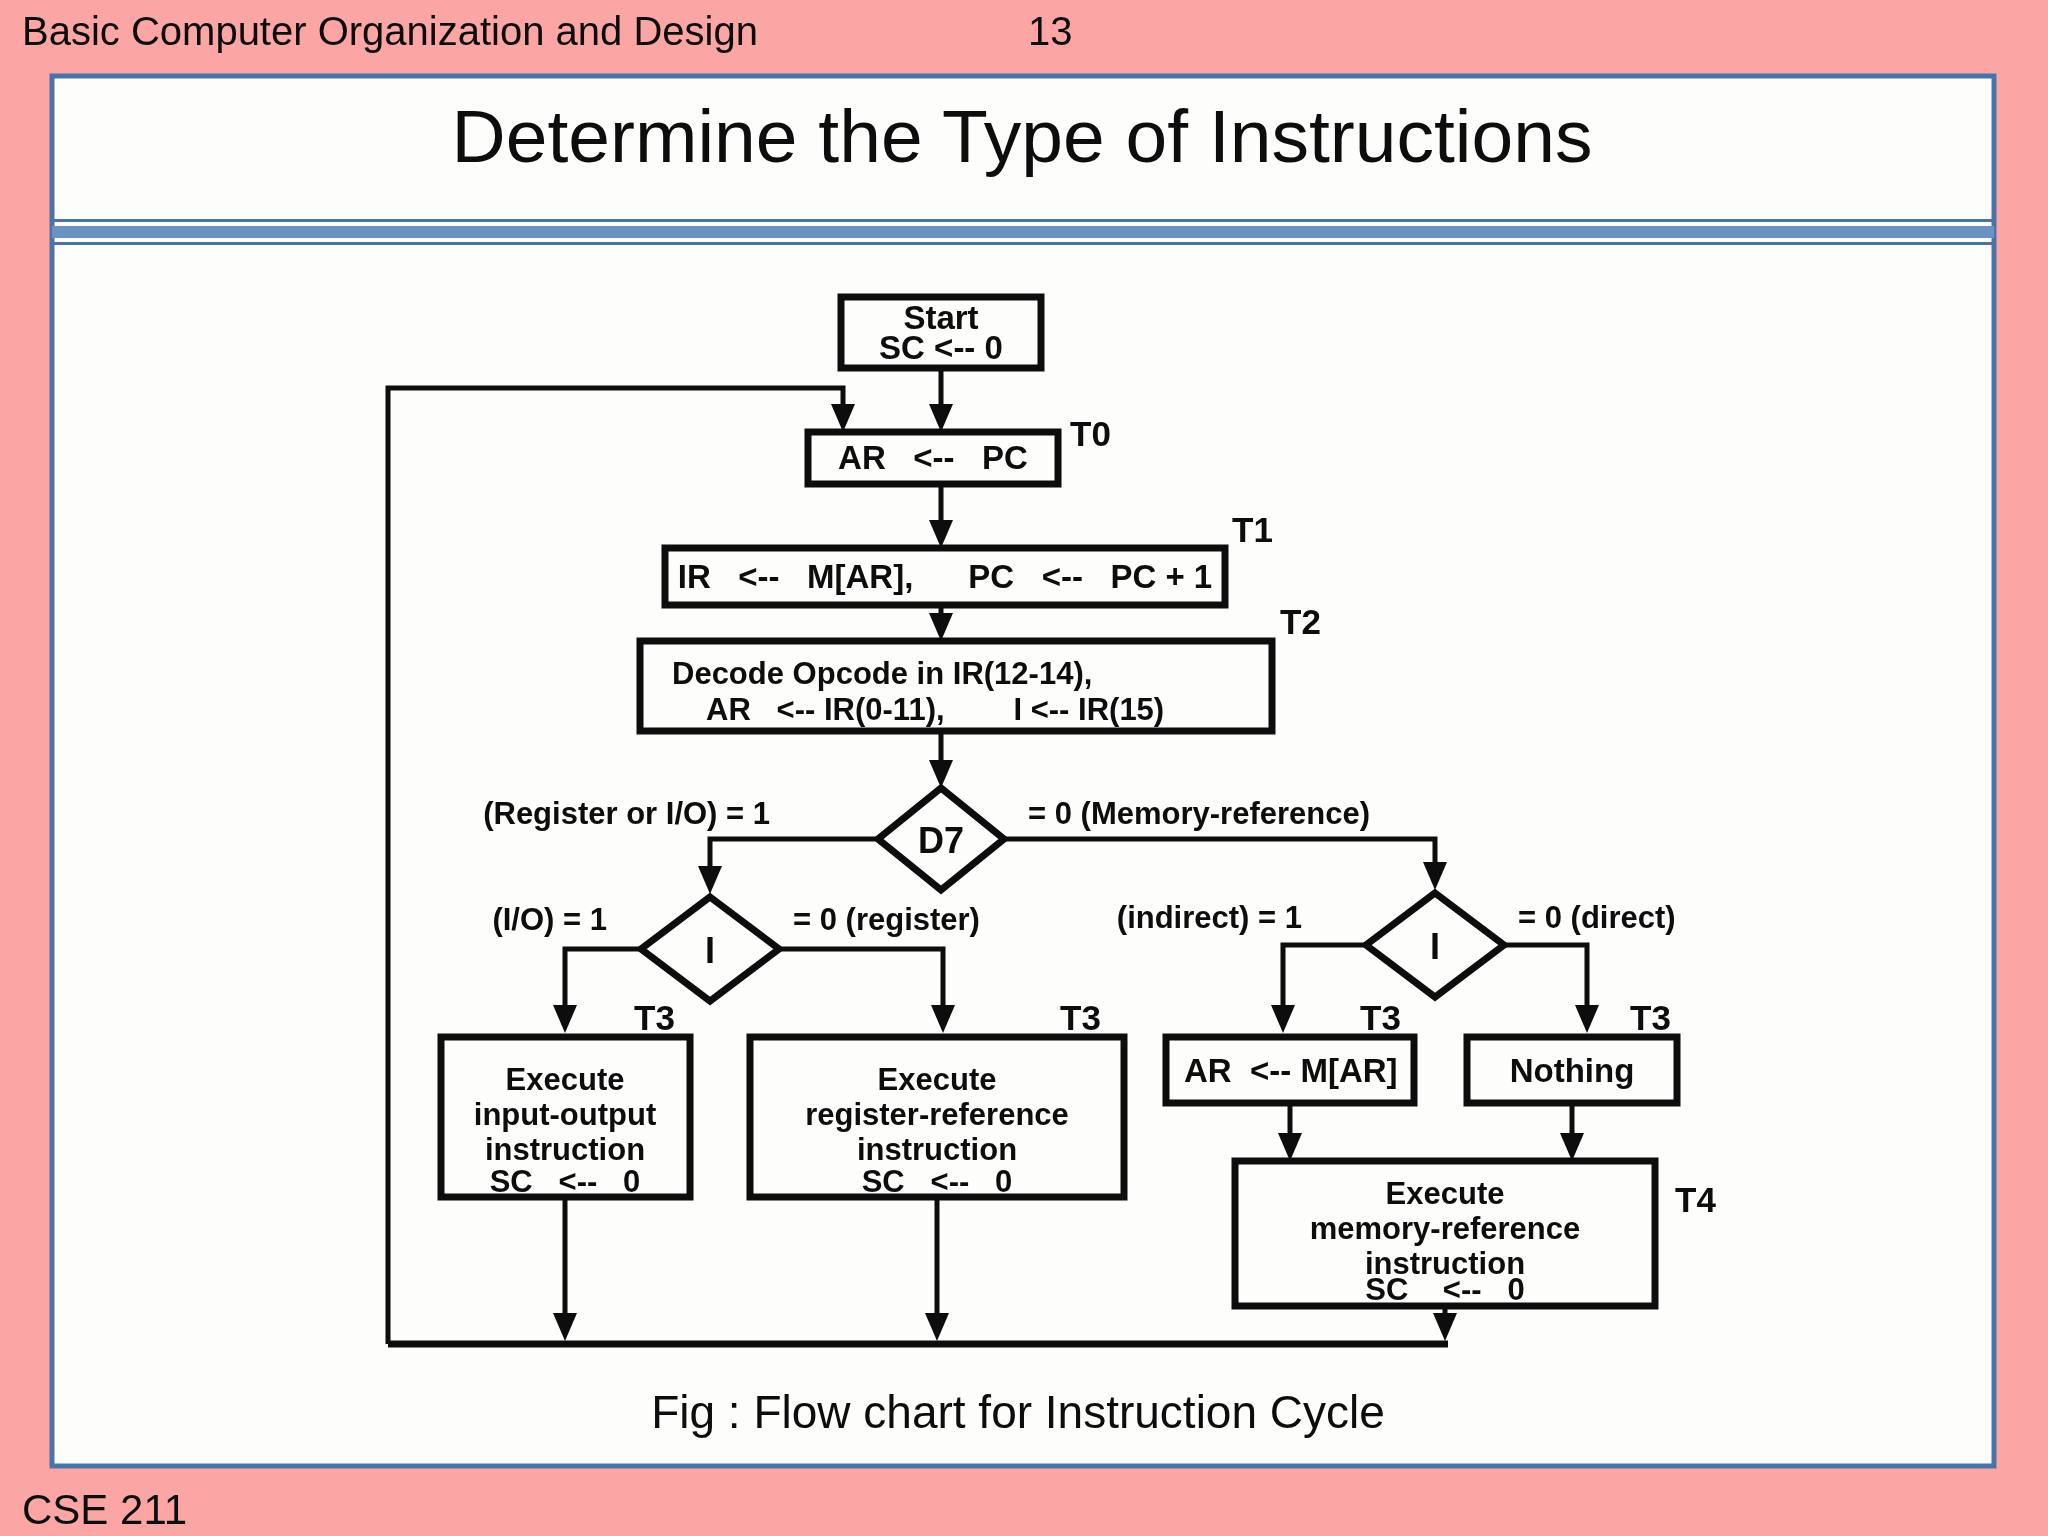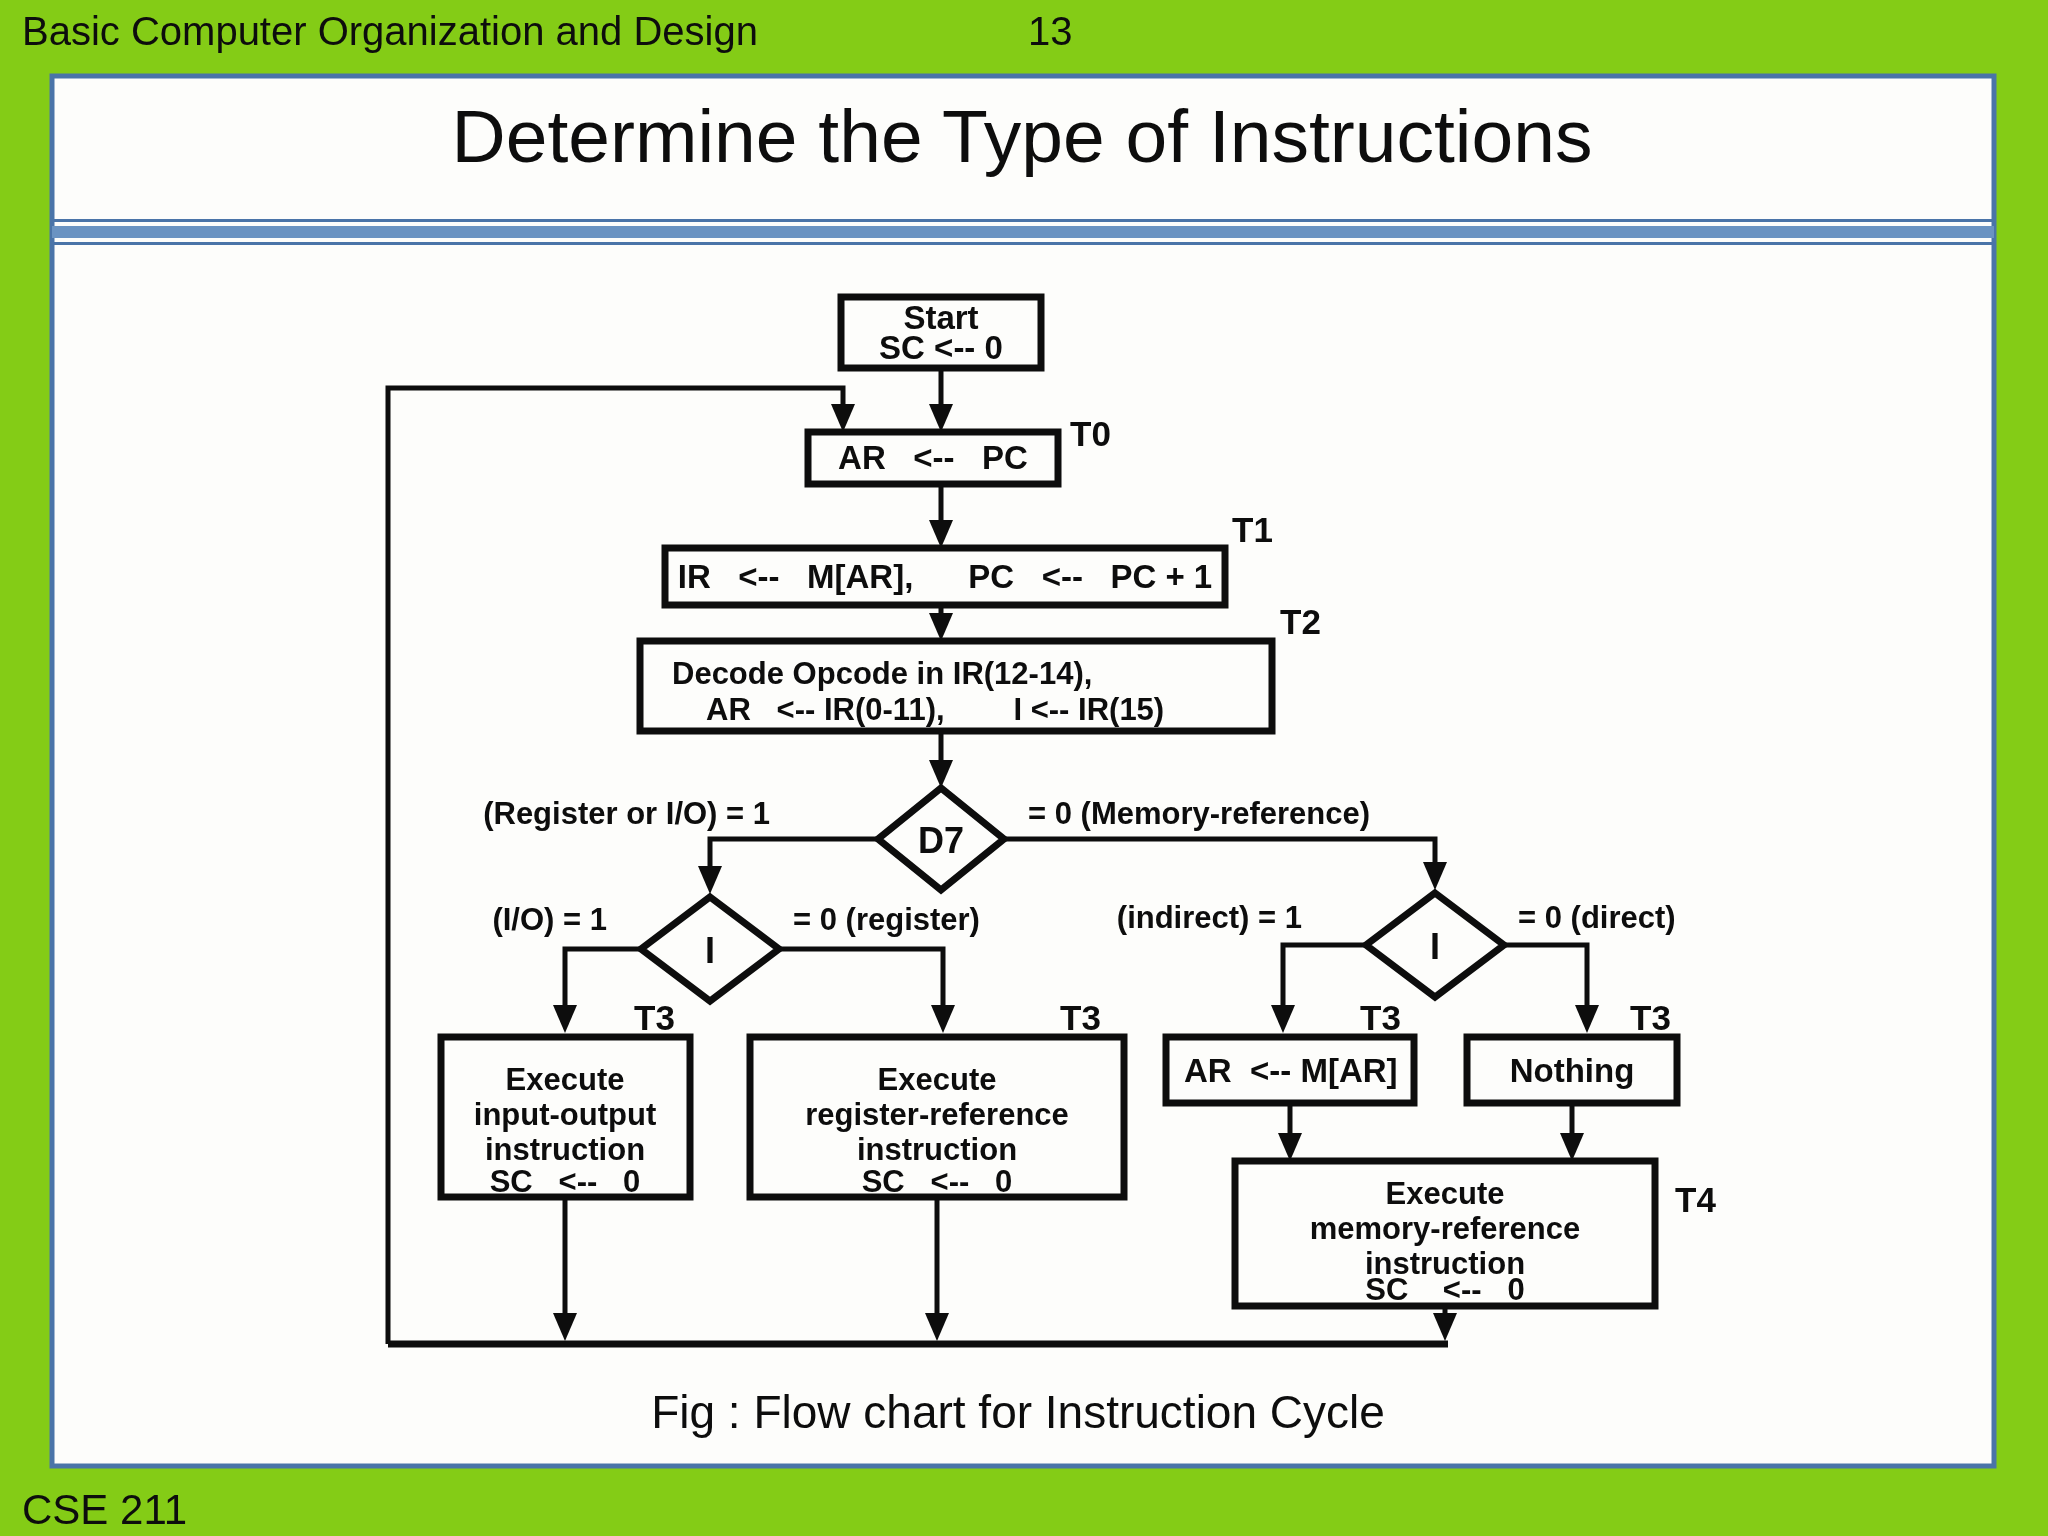--- a/index.html
+++ b/index.html
@@ -1,16 +1,16 @@
 <!DOCTYPE html>
 <html><head>
 <meta charset="utf-8">
 <style>
   html,body{margin:0;padding:0;background:#f4f6f3;}
-  .stage{position:relative;width:2048px;height:1536px;background:#84cc16;overflow:hidden;}
+  .stage{position:relative;width:2048px;height:1536px;background:#fca5a5;overflow:hidden;}
   svg{display:block;}
   text{white-space:pre;fill:#0d0d0d;}
   .hdr{font:400 40px "Liberation Sans",sans-serif;}
   .title{font:400 75px "Liberation Sans",sans-serif;}
   .caption{font:400 46px "Liberation Sans",sans-serif;}
   .footer{font:400 42px "Liberation Sans",sans-serif;}
   .t{font:700 31px "Liberation Sans",sans-serif;}
   .tb{font:700 33px "Liberation Sans",sans-serif;}
   .lbl{font:700 31px "Liberation Sans",sans-serif;}
   .time{font:700 35px "Liberation Sans",sans-serif;}

